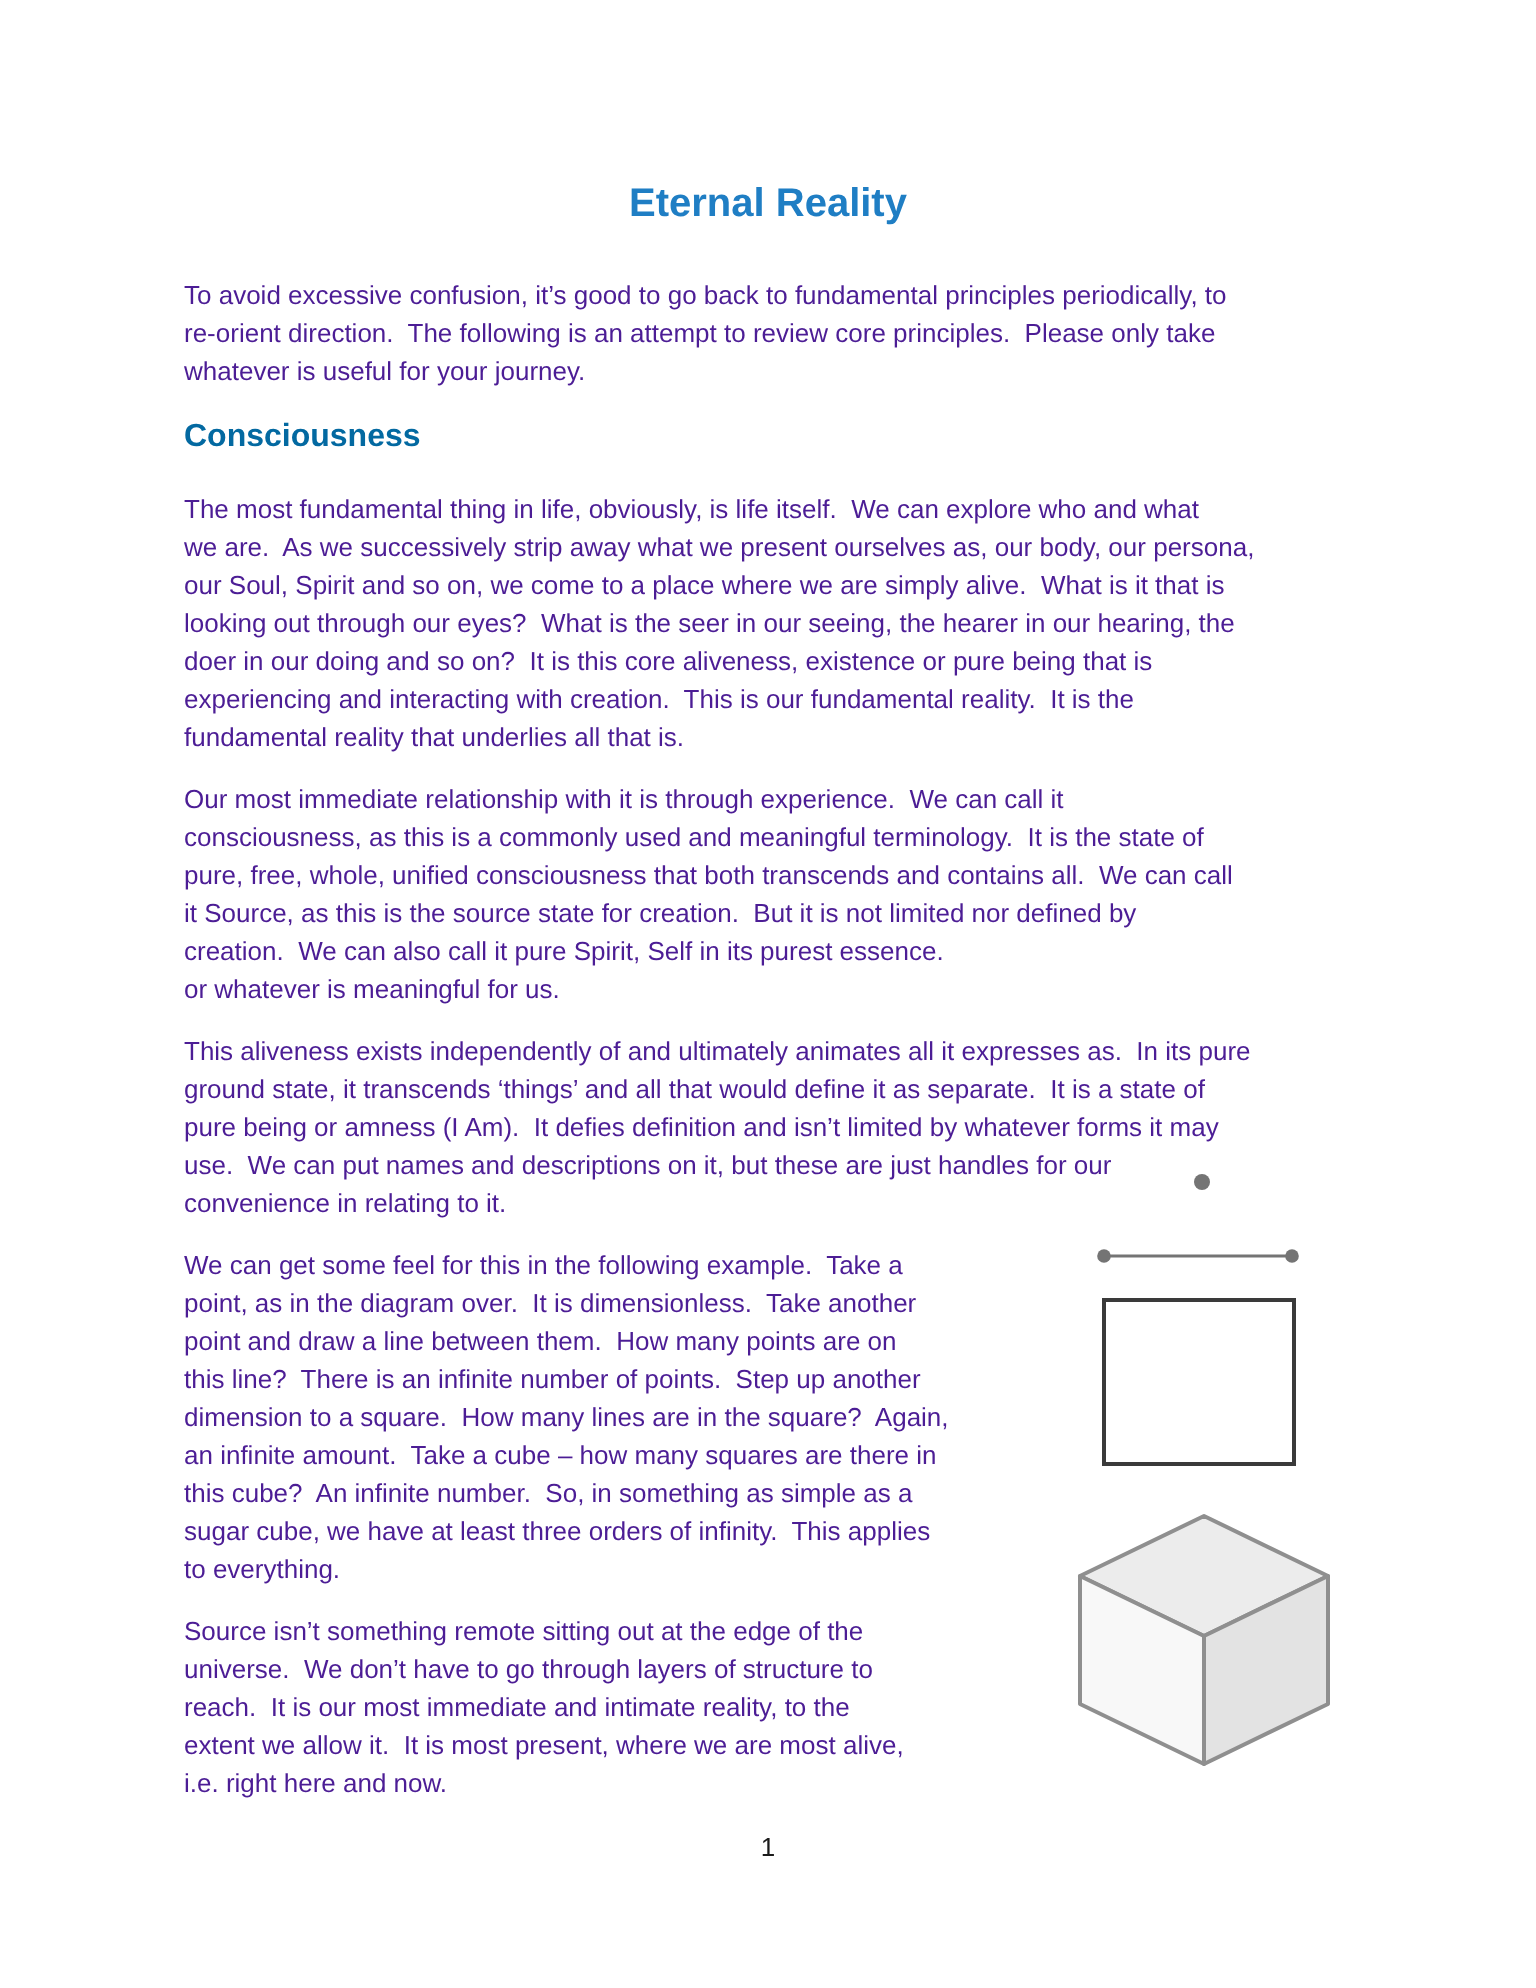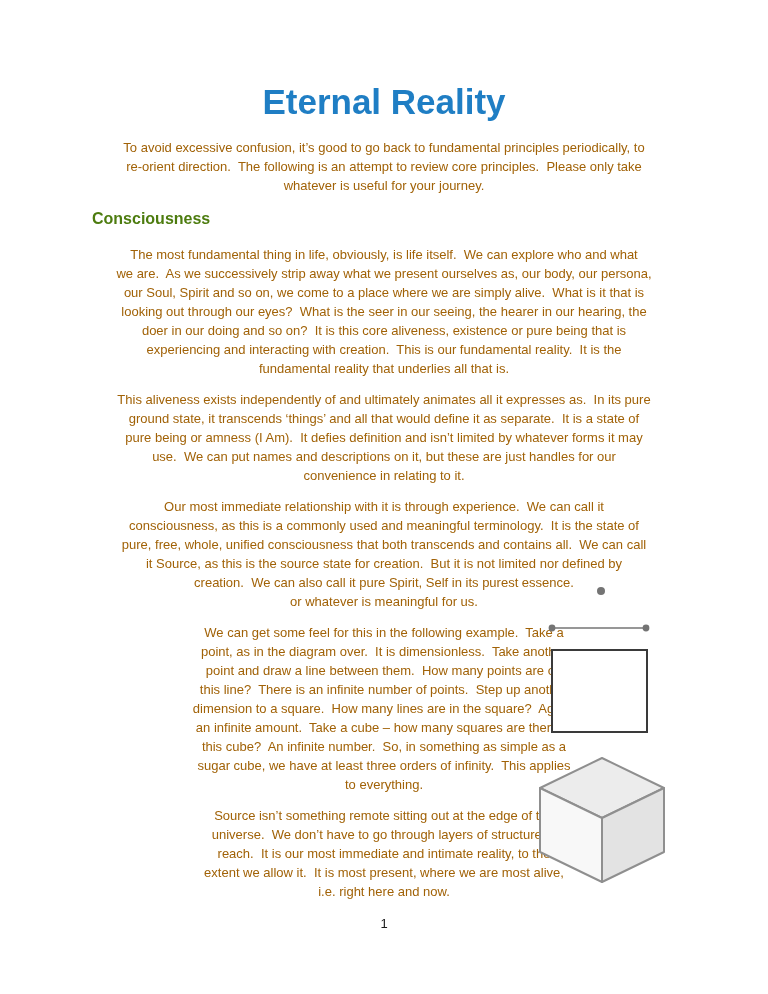--- a/index.html
+++ b/index.html
@@ -15,38 +15,37 @@
     overflow: hidden;
     box-sizing: border-box;
     padding: 85px 92px 0 92px;
     font-family: "Liberation Sans", sans-serif;
     color: #1a1a1a;
   }
   h1.doc-title {
     margin: 0 0 19px 0;
     text-align: center;
     color: #1f7ec4;
-    font-size: 35px;
+    font-size: 20px;
     line-height: 34px;
     font-weight: 700;
   }
   h2.section-heading {
     margin: 14px 0 16px 0;
-    color: #4d7c0f;
+    color: #0369a1;
     font-size: 16px;
     line-height: 20px;
     font-weight: 700;
   }
   .para {
     margin: 0 0 12px 0;
     font-size: 13px;
     line-height: 19px;
     white-space: pre;
-    color: #a16207;
-    text-align: center;
+    color: #4c1d95;
   }
   .fig-dot {
     position: absolute;
     left: 597px;
     top: 587px;
     width: 8px;
     height: 8px;
     border-radius: 50%;
     background: #747474;
   }
@@ -94,32 +93,32 @@
   <h2 class="section-heading">Consciousness</h2>
 
   <p class="para">The most fundamental thing in life, obviously, is life itself.  We can explore who and what
 we are.  As we successively strip away what we present ourselves as, our body, our persona,
 our Soul, Spirit and so on, we come to a place where we are simply alive.  What is it that is
 looking out through our eyes?  What is the seer in our seeing, the hearer in our hearing, the
 doer in our doing and so on?  It is this core aliveness, existence or pure being that is
 experiencing and interacting with creation.  This is our fundamental reality.  It is the
 fundamental reality that underlies all that is.</p>
 
-  <p class="para">This aliveness exists independently of and ultimately animates all it expresses as.  In its pure
-ground state, it transcends ‘things’ and all that would define it as separate.  It is a state of
-pure being or amness (I Am).  It defies definition and isn’t limited by whatever forms it may
-use.  We can put names and descriptions on it, but these are just handles for our
-convenience in relating to it.</p>
-
   <p class="para">Our most immediate relationship with it is through experience.  We can call it
 consciousness, as this is a commonly used and meaningful terminology.  It is the state of
 pure, free, whole, unified consciousness that both transcends and contains all.  We can call
 it Source, as this is the source state for creation.  But it is not limited nor defined by
 creation.  We can also call it pure Spirit, Self in its purest essence.
 or whatever is meaningful for us.</p>
+
+  <p class="para">This aliveness exists independently of and ultimately animates all it expresses as.  In its pure
+ground state, it transcends ‘things’ and all that would define it as separate.  It is a state of
+pure being or amness (I Am).  It defies definition and isn’t limited by whatever forms it may
+use.  We can put names and descriptions on it, but these are just handles for our
+convenience in relating to it.</p>
 
   <p class="para">We can get some feel for this in the following example.  Take a
 point, as in the diagram over.  It is dimensionless.  Take another
 point and draw a line between them.  How many points are on
 this line?  There is an infinite number of points.  Step up another
 dimension to a square.  How many lines are in the square?  Again,
 an infinite amount.  Take a cube – how many squares are there in
 this cube?  An infinite number.  So, in something as simple as a
 sugar cube, we have at least three orders of infinity.  This applies
 to everything.</p>

